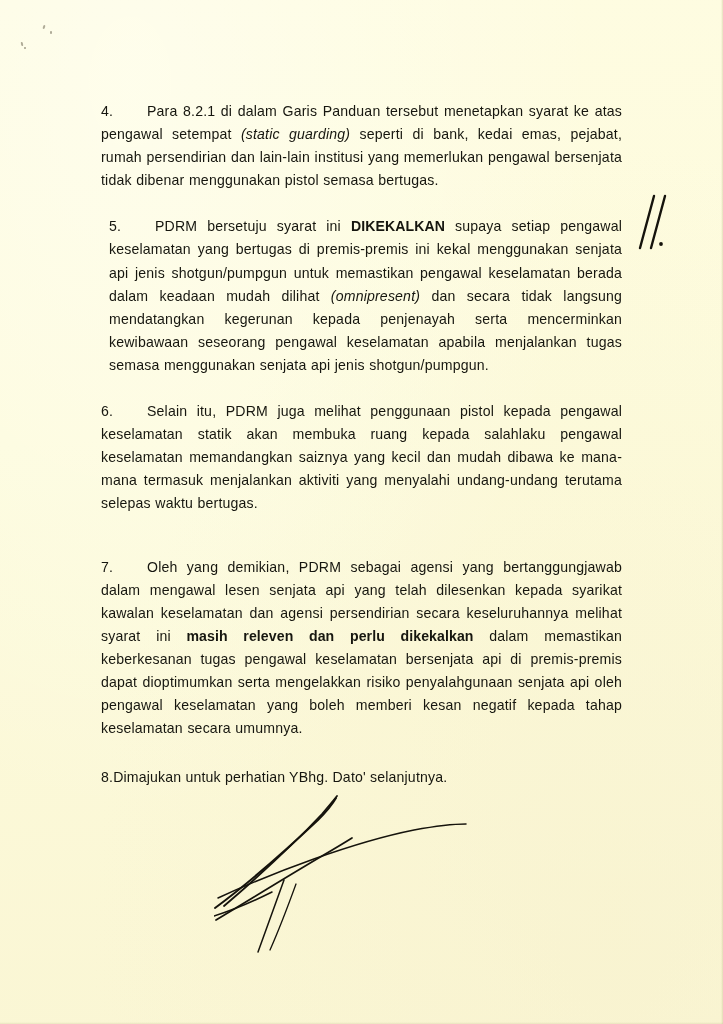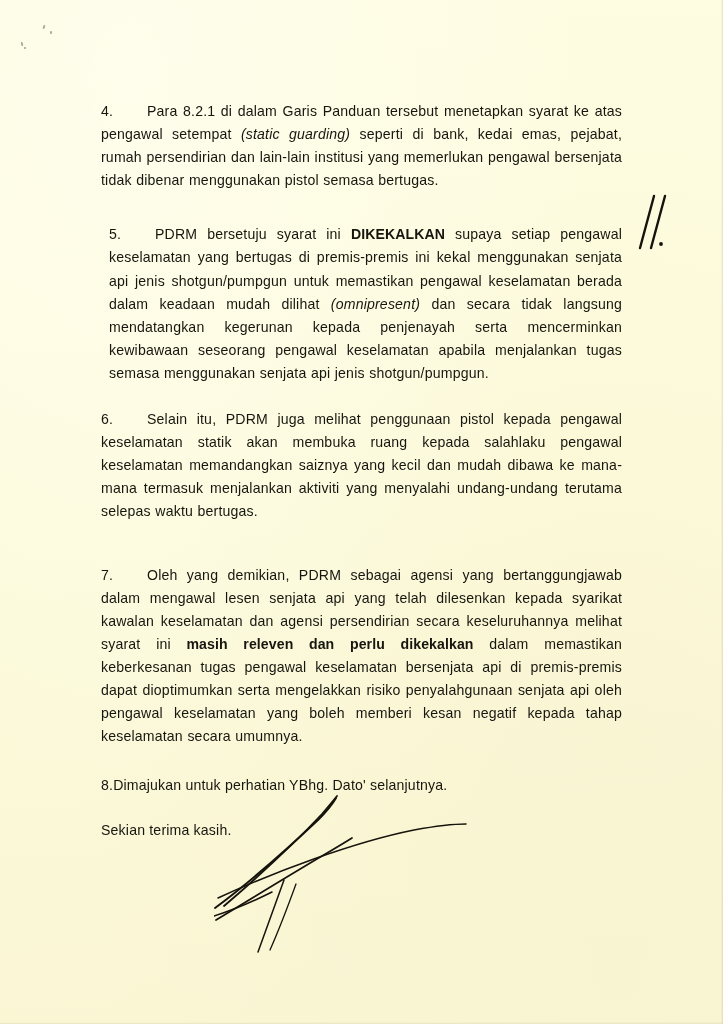--- a/index.html
+++ b/index.html
@@ -65,21 +65,21 @@
     letter-spacing:.18px;
     word-spacing:.4px;
     color:#16160f;
   }
 
   .para .num {
     display:inline-block;
     width:46px;
   }
 
-  .p-gap-4 { margin-bottom:31px; }
+  .p-gap-4 { margin-bottom:23px; }
   .p-gap-5 { margin-bottom:23px;margin-left:8px; }
   .p-gap-6 { margin-bottom:23px; }
   .p-gap-7 { margin-bottom:26px;margin-top:40px; }
 
   b, .bold { font-weight:bold; letter-spacing:.1px; }
   i, .ital { font-style:italic; }
 
   .plain {
     font-size:14.1px;
     line-height:23.1px;
@@ -140,21 +140,20 @@
     </p>
 
     <p class="para p-gap-7">
       <span class="num">7.</span><span>Oleh yang demikian, PDRM sebagai agensi yang bertanggungjawab dalam mengawal lesen senjata api yang telah dilesenkan kepada syarikat kawalan keselamatan dan agensi persendirian secara keseluruhannya melihat syarat ini </span><b>masih releven dan perlu dikekalkan</b><span> dalam memastikan keberkesanan tugas pengawal keselamatan bersenjata api di premis-premis dapat dioptimumkan serta mengelakkan risiko penyalahgunaan senjata api oleh pengawal keselamatan yang boleh memberi kesan negatif kepada tahap keselamatan secara umumnya.</span>
     </p>
 
     <p class="plain">
       <span class="num">8.</span><span>Dimajukan untuk perhatian YBhg. Dato' selanjutnya.</span>
     </p>
 
-    <p class="plain" id="line-sekian">Sekian terima kasih.</p>
 
 
 
 
   </div>
 
   <svg id="signature-ink" viewBox="0 0 270 180">
 
     <path class="ink" stroke-width="1.5" d="M4,118 C60,92 140,62 200,50 C222,46 240,44 252,44"></path>
 

